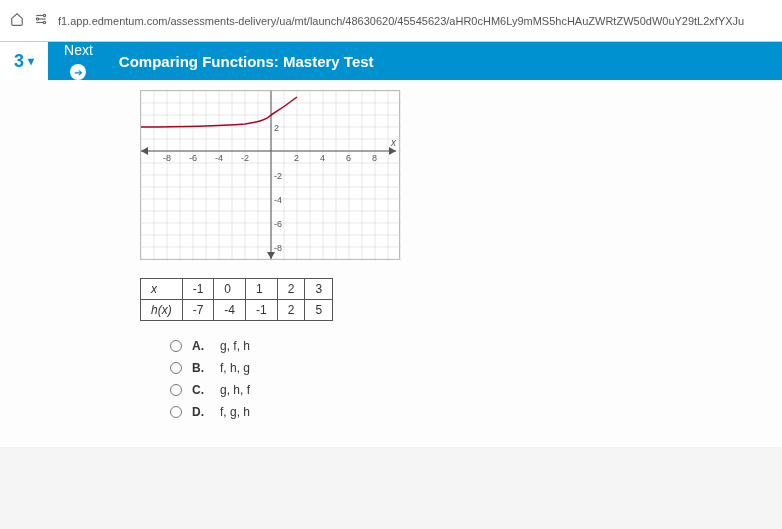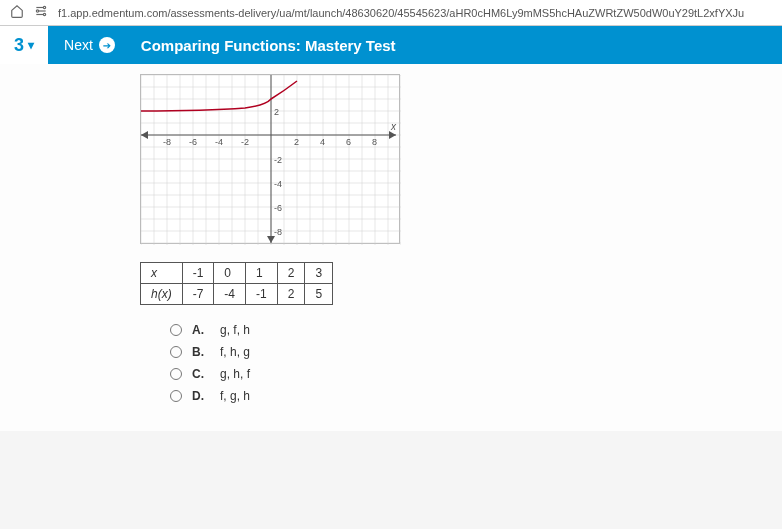--- a/index.html
+++ b/index.html
@@ -1,23 +1,23 @@
 <!DOCTYPE html>
 <html><head>
 <meta charset="utf-8">
 <style>
   * { box-sizing: border-box; margin: 0; padding: 0; }
   body { font-family: Arial, sans-serif; font-size: 13px; color: #333; background: #f5f5f5; width: 782px; height: 529px; overflow: hidden; }
-  .addr-bar { display: flex; align-items: center; gap: 10px; padding: 4px 10px; height: 26px; background: #fff; border-bottom: 1px solid #ccc; }
+  .addr-bar { display: flex; align-items: center; gap: 10px; padding: 4px 10px; height: 42px; background: #fff; border-bottom: 1px solid #ccc; }
   .addr-bar .icon { color: #666; }
   .url { color: #555; font-size: 11px; white-space: nowrap; overflow: hidden; text-overflow: clip; flex: 1; }
   .top-bar { display: flex; align-items: center; background: #0091d0; color: #fff; height: 38px; }
   .qnum { display: flex; align-items: center; gap: 4px; padding: 0 14px; height: 100%; background: #fff; color: #0091d0; font-size: 18px; font-weight: bold; }
   .chev { font-size: 12px; }
-  .next-btn { display: flex; align-items: center; gap: 6px; padding: 0 16px; color: #fff; font-size: 14px; }
+  .next-btn { display: flex; align-items: center; gap: 6px; padding: 0 16px; color: #fff; font-size: 14px; flex-direction: column; }
   .next-btn .circ { display:inline-flex; align-items:center; justify-content:center; width:16px; height:16px; border-radius:50%; background:#fff; color:#0091d0; font-size:10px; }
   .title { padding: 0 10px; font-size: 15px; font-weight: bold; color: #fff; }
   .content { padding: 10px 0 20px 140px; background: #fdfdfd; }
   .graph { position: relative; width: 260px; height: 170px; border: 1px solid #bbb; background: #fff; margin-bottom: 18px; }
   .grid line { stroke: #ccc; stroke-width: 0.5; }
   .axis line { stroke: #555; stroke-width: 1; }
   .curve { stroke: #b00020; stroke-width: 1.5; fill: none; }
   .tick { font-size: 9px; fill: #555; }
   .axlabel { font-size: 10px; fill: #555; font-style: italic; }
   table.data { border-collapse: collapse; margin: 10px 0 18px 0; }

